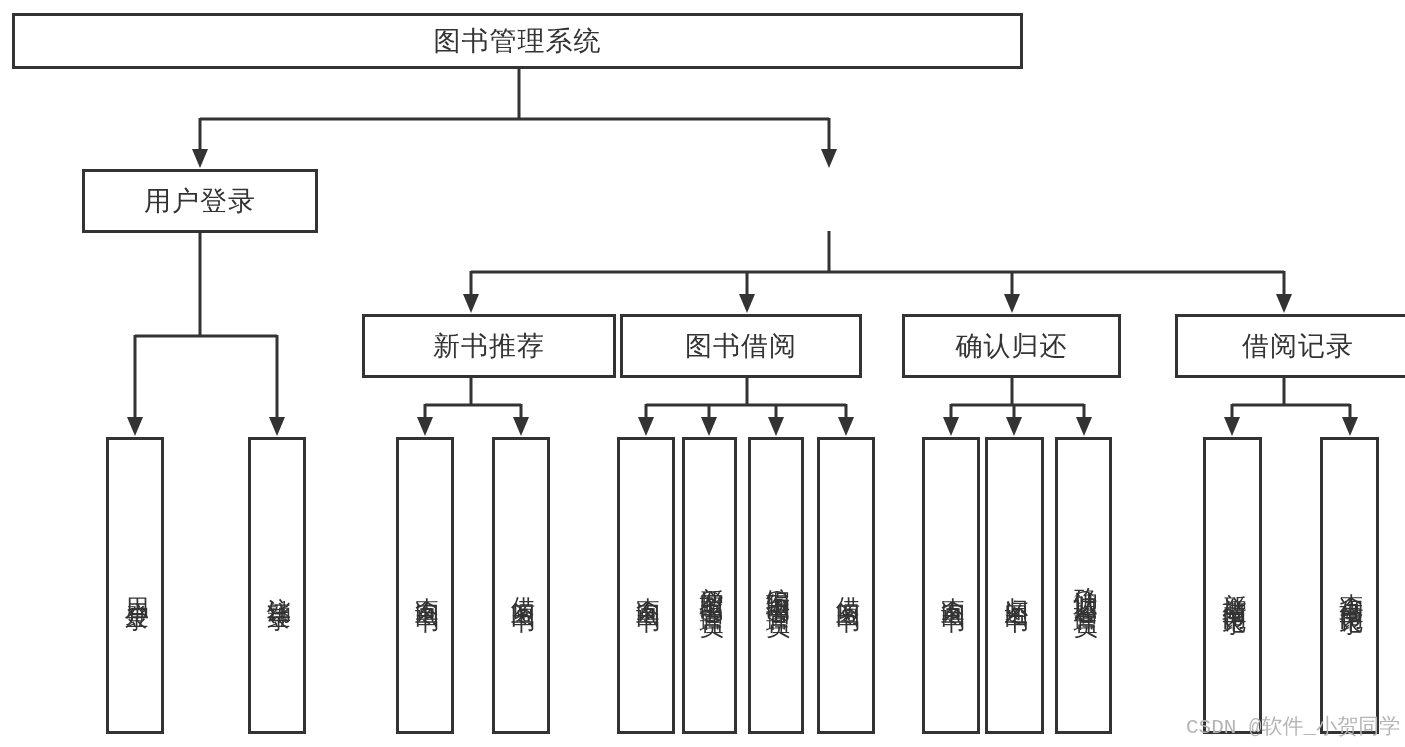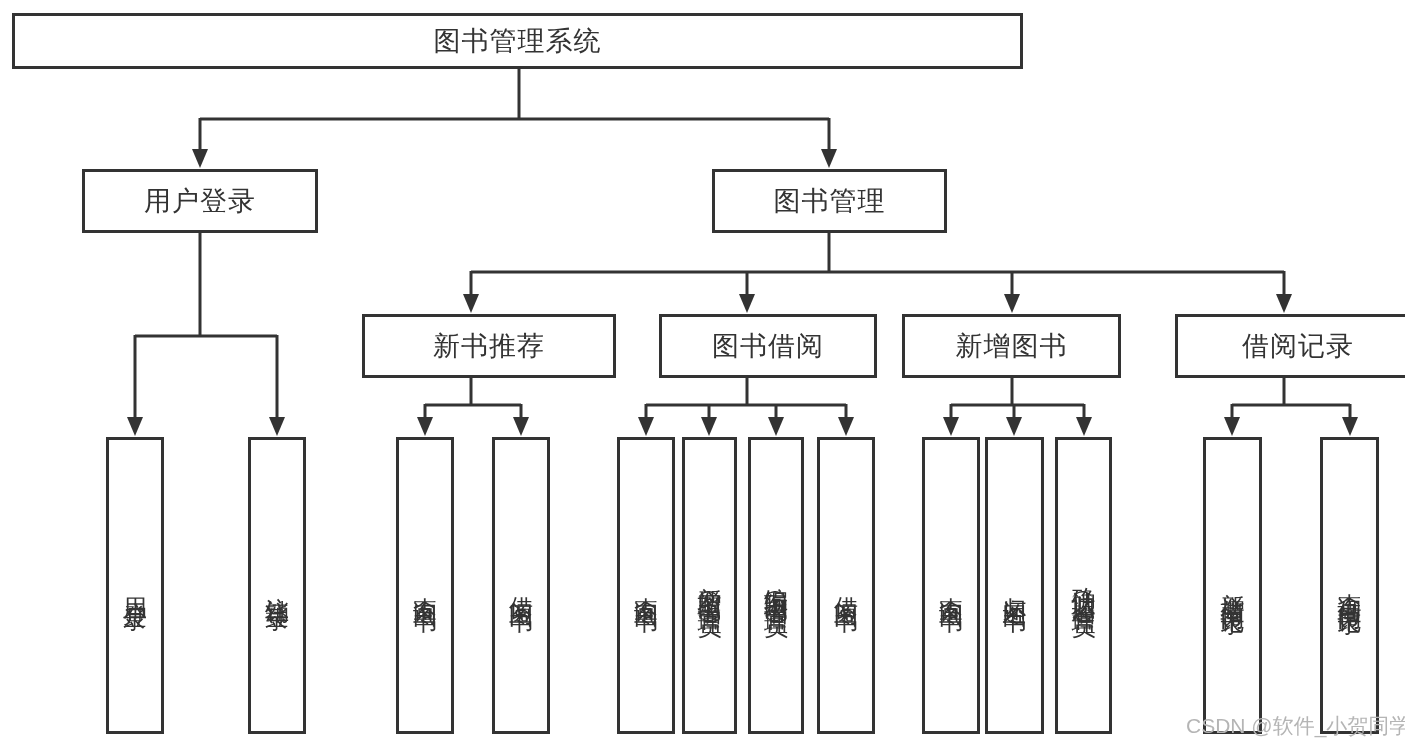--- a/index.html
+++ b/index.html
@@ -7,20 +7,21 @@
     padding: 0;
     background: #ffffff;
     font-family: "Liberation Sans", "DejaVu Sans", sans-serif;
   }
   .canvas {
     position: relative;
     width: 1405px;
     height: 747px;
     background: #ffffff;
     overflow: hidden;
+    font-family: Liberation Mono, monospace;
   }
   .connectors {
     position: absolute;
     left: 0;
     top: 0;
     z-index: 0;
   }
   .box {
     position: absolute;
     box-sizing: border-box;
@@ -129,32 +130,29 @@
     </g>
   </svg>
 
   <div class="box" style="left:12px; top:13px; width:1011px; height:56px">
     <span class="h-label">图书管理系统</span>
   </div>
 
   <div class="box" style="left:82px; top:169px; width:236px; height:64px">
     <span class="h-label">用户登录</span>
   </div>
-  <div class="box" style="left:712px; top:169px; width:235px; height:64px">
-    <span class="h-label">图书管理</span>
-  </div>
 
   <div class="box" style="left:362px; top:314px; width:254px; height:64px">
     <span class="h-label">新书推荐</span>
   </div>
-  <div class="box" style="left:659px; top:314px; width:218px; height:64px">
+  <div class="box" style="left:620px; top:314px; width:242px; height:64px">
     <span class="h-label">图书借阅</span>
   </div>
   <div class="box" style="left:902px; top:314px; width:219px; height:64px">
-    <span class="h-label">新增图书</span>
+    <span class="h-label">确认归还</span>
   </div>
   <div class="box" style="left:1175px; top:314px; width:246px; height:64px">
     <span class="h-label">借阅记录</span>
   </div>
 
   <div class="box" style="left:106px; top:437px; width:58px; height:297px">
     <span class="v-label">用户登录</span>
   </div>
   <div class="box" style="left:248px; top:437px; width:58px; height:297px">
     <span class="v-label">注销登录</span>

